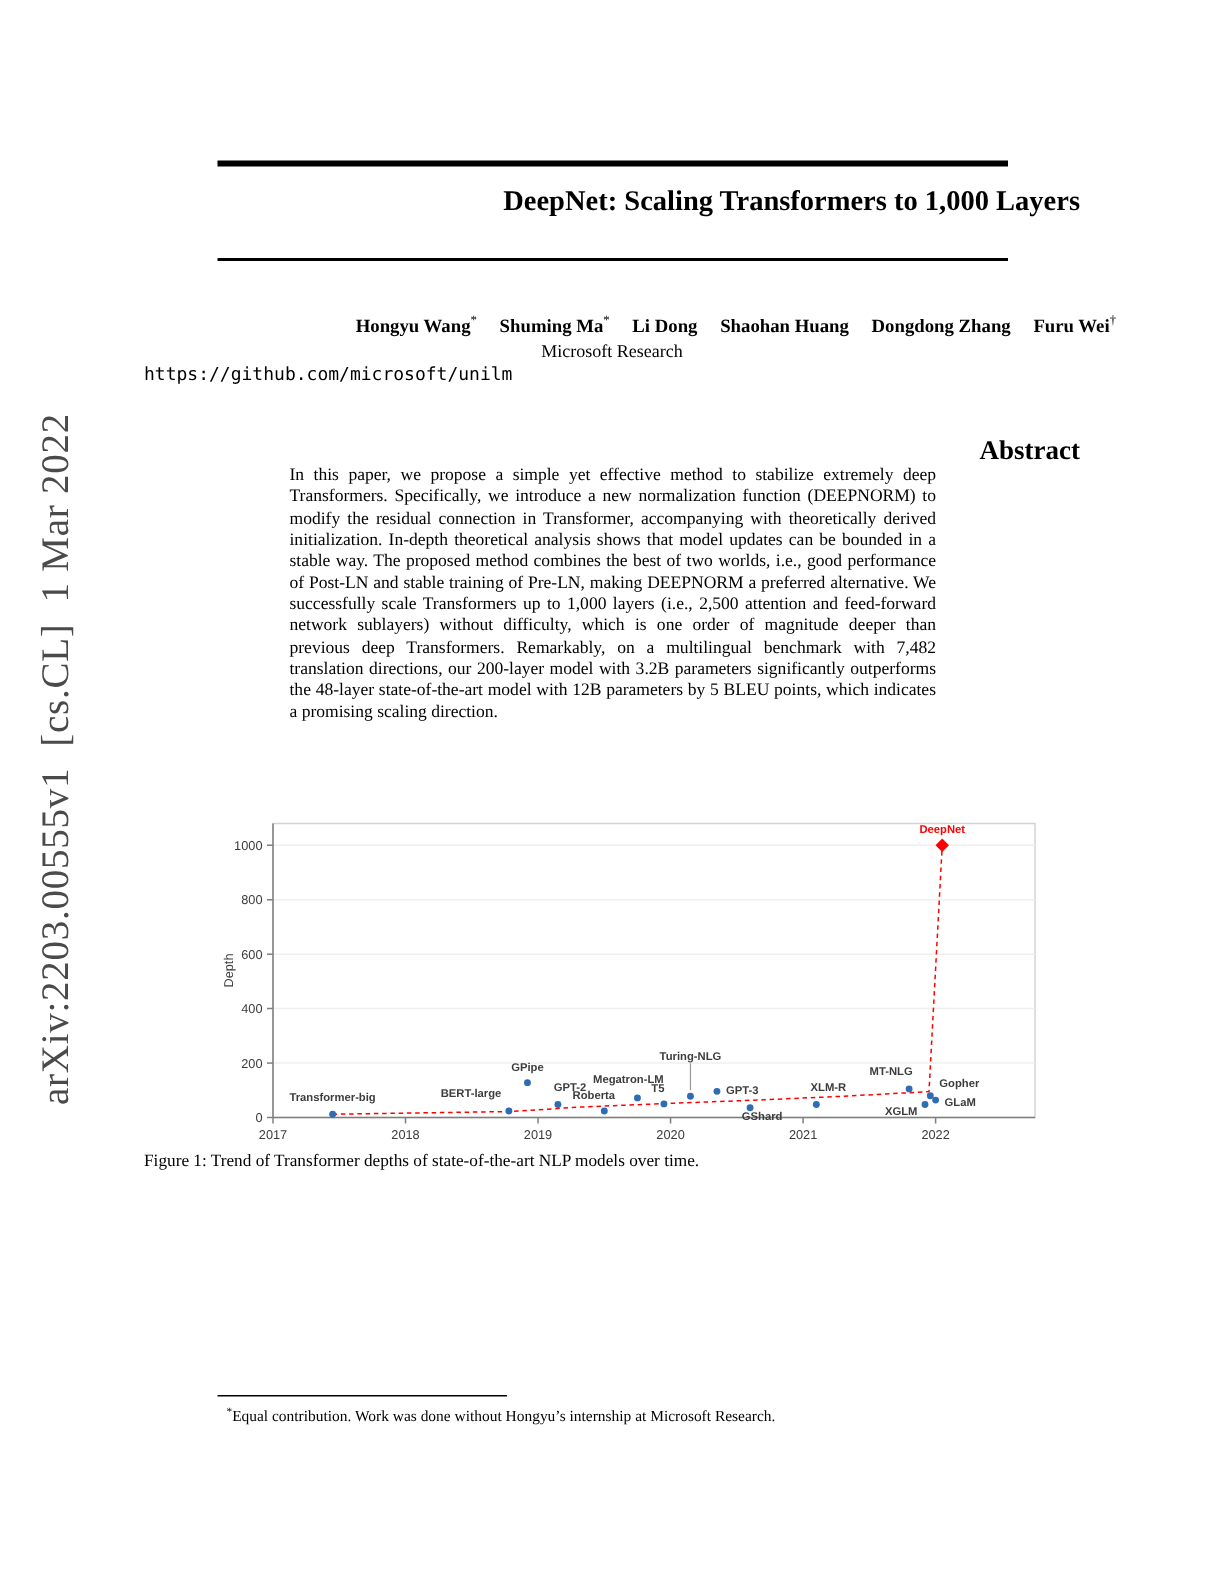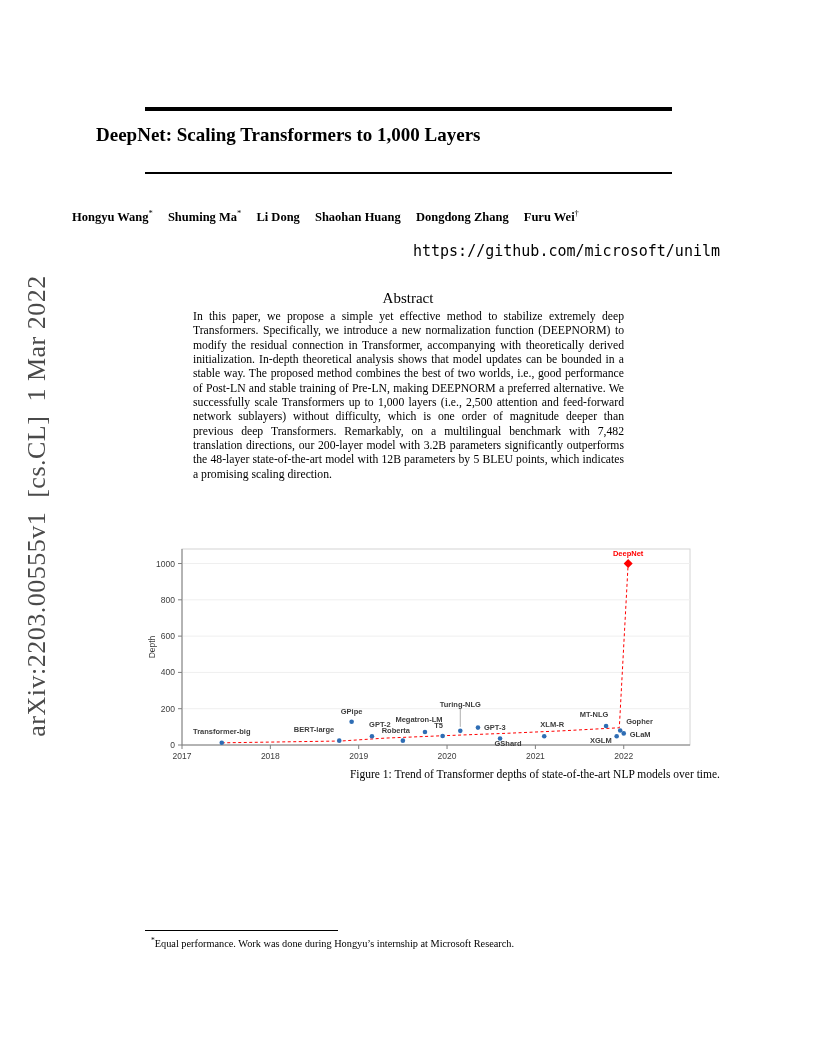--- a/index.html
+++ b/index.html
@@ -8,42 +8,42 @@
 
   
   .arxiv-tag{position:absolute;left:-197px;top:490px;width:470px;height:32px;
              transform:rotate(-90deg);text-align:center;font-size:26px;color:#4a4a4a;
              white-space:pre;letter-spacing:0.5px;}
 
   .rule{position:absolute;left:145px;width:527px;background:#000;}
   .rule-top{top:107px;height:4px;}
   .rule-mid{top:172px;height:2px;}
 
-  .title{position:absolute;top:124px;left:96px;width:624px;margin:0;text-align:left;
+  .title{position:absolute;top:124px;left:96px;width:624px;margin:0;text-align:right;
          font-size:19px;font-weight:bold;}
 
-  .authors{position:absolute;top:208px;left:66px;width:684px;text-align:left;
+  .authors{position:absolute;top:208px;left:66px;width:684px;text-align:right;
            font-weight:bold;font-size:12.5px;}
   .author{margin:0 6px;white-space:nowrap;}
   .author sup{font-size:8.5px;font-weight:normal;}
 
   .affiliation{position:absolute;top:227px;left:96px;width:624px;text-align:center;font-size:12px;}
-  .url{position:absolute;top:242px;left:96px;width:624px;text-align:right;
-       font-family:"DejaVu Sans Mono",monospace;font-size:15px;}
+  .url{position:absolute;top:242px;left:96px;width:624px;text-align:left;
+       font-family:"DejaVu Sans Mono",monospace;font-size:12px;}
 
-  .abstract-heading{position:absolute;top:290px;left:96px;width:624px;text-align:center;
-                    font-size:15px;font-weight:normal;}
+  .abstract-heading{position:absolute;top:290px;left:96px;width:624px;text-align:right;
+                    font-size:18px;font-weight:bold;}
   .abstract-text{position:absolute;top:310px;left:193px;width:431px;margin:0;
                  font-size:11.7px;line-height:14.35px;text-align:justify;}
 
   .chart{position:absolute;left:142px;top:545px;}
   #depth-chart text.tick{font:8.5px "Liberation Sans",sans-serif;fill:#3c3c3c;}
   #depth-chart text.pt-label{font:bold 7.5px "Liberation Sans",sans-serif;}
 
-  .caption{position:absolute;top:768px;left:96px;width:624px;text-align:right;font-size:11.5px;}
+  .caption{position:absolute;top:768px;left:96px;width:624px;text-align:left;font-size:11.5px;}
 
   .footnote-rule{position:absolute;top:930px;left:145px;width:193px;height:1px;background:#000;}
   .footnotes{position:absolute;top:933px;left:145px;width:527px;font-size:10.3px;line-height:15px;}
   .footnote{text-indent:6px;}
   .footnote sup{font-size:7.5px;}
 </style>
 </head>
 <body>
 
 <div class="page">
@@ -56,20 +56,21 @@
 
   <div class="authors">
     <span class="author"><span>Hongyu Wang</span><sup>*</sup></span>
     <span class="author"><span>Shuming Ma</span><sup>*</sup></span>
     <span class="author"><span>Li Dong</span><sup></sup></span>
     <span class="author"><span>Shaohan Huang</span><sup></sup></span>
     <span class="author"><span>Dongdong Zhang</span><sup></sup></span>
     <span class="author"><span>Furu Wei</span><sup>†</sup></span>
   </div>
 
+  <div class="affiliation">Microsoft Research</div>
   <div class="url">https://github.com/microsoft/unilm</div>
 
   <div class="abstract-heading">Abstract</div>
   <p class="abstract-text">In this paper, we propose a simple yet effective method to stabilize extremely deep Transformers. Specifically, we introduce a new normalization function (DEEPNORM) to modify the residual connection in Transformer, accompanying with theoretically derived initialization. In-depth theoretical analysis shows that model updates can be bounded in a stable way. The proposed method combines the best of two worlds, i.e., good performance of Post-LN and stable training of Pre-LN, making DEEPNORM a preferred alternative. We successfully scale Transformers up to 1,000 layers (i.e., 2,500 attention and feed-forward network sublayers) without difficulty, which is one order of magnitude deeper than previous deep Transformers. Remarkably, on a multilingual benchmark with 7,482 translation directions, our 200-layer model with 3.2B parameters significantly outperforms the 48-layer state-of-the-art model with 12B parameters by 5 BLEU points, which indicates a promising scaling direction.</p>
 
   <svg id="depth-chart" class="chart" width="560" height="235" viewBox="0 0 560 235">
       <rect x="40" y="4" width="508" height="196" fill="#ffffff" stroke="#d4d4d4" stroke-width="1"></rect>
       <line x1="36" y1="200" x2="40" y2="200" stroke="#7f7f7f" stroke-width="1"></line>
       <text x="33" y="203" text-anchor="end" class="tick">0</text>
       <line x1="40" y1="163.7037037037037" x2="548" y2="163.7037037037037" stroke="#efefef" stroke-width="1"></line>
@@ -135,16 +136,16 @@
       <circle cx="481.7391304347826" cy="188.38518518518518" r="2.3" fill="#2e6db4"></circle>
       <text x="487.7391304347826" y="192.38518518518518" text-anchor="start" class="pt-label" fill="#3d3d3d">GLaM</text>
       <path d="M 486.1565217391264 14.018518518518505 L 490.6565217391264 18.518518518518505 L 486.1565217391264 23.018518518518505 L 481.6565217391264 18.518518518518505 Z" fill="#ff0000"></path>
       <text x="486.1565217391264" y="10.518518518518505" text-anchor="middle" class="pt-label" fill="#ff0000">DeepNet</text>
     </svg>
 
   <div class="caption">Figure 1: Trend of Transformer depths of state-of-the-art NLP models over time.</div>
 
   <div class="footnote-rule"></div>
   <div class="footnotes">
-    <div class="footnote"><sup>*</sup><span>Equal performance. Work was done during Hongyu’s internship at Microsoft Research.</span></div>
+    <div class="footnote"><sup>*</sup><span>Equal contribution. Work was done without Hongyu’s internship at Microsoft Research.</span></div>
   </div>
 
 </div>
 
 </body></html>

